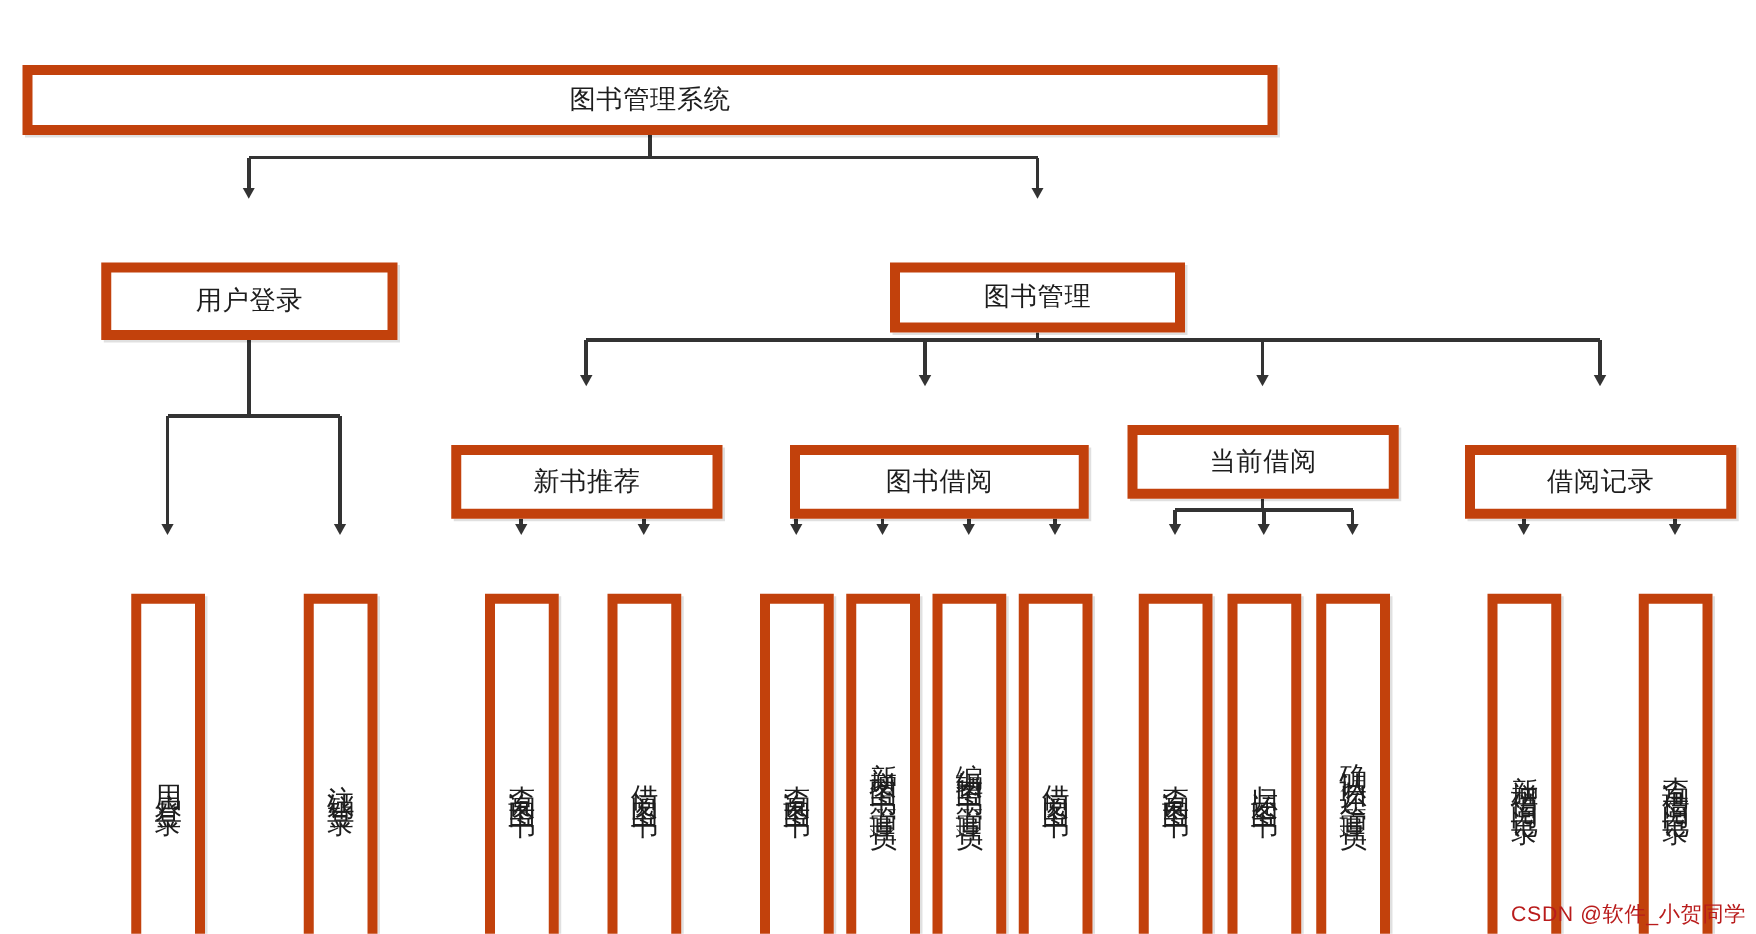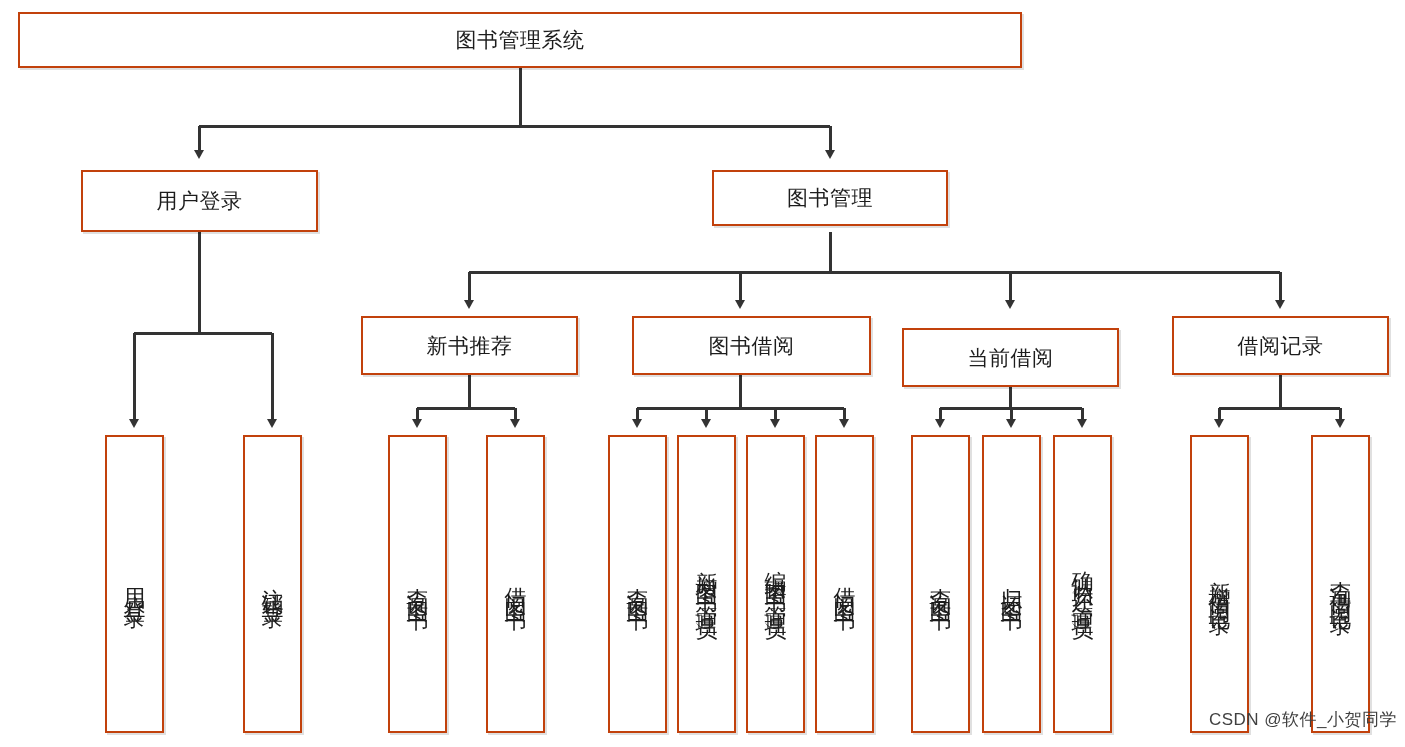--- a/index.html
+++ b/index.html
@@ -23,26 +23,27 @@
     position: absolute;
     left: 0;
     top: 0;
     width: 1405px;
     height: 747px;
     display: block;
   }
   .node-box {
     position: absolute;
     box-sizing: border-box;
-    border: 2px solid #c2410c;
+    border: 8px solid #c2410c;
     background: #ffffff;
     display: flex;
     align-items: center;
     justify-content: center;
     box-shadow: 2px 2px 0 rgba(0,0,0,0.12);
+    margin-top: 40px;
   }
   .node-label-h {
     font-size: 21px;
     color: #1d1d1d;
     line-height: 1.1;
     white-space: nowrap;
     letter-spacing: 0.5px;
   }
   .node-box.leaf {
     align-items: center;
@@ -55,23 +56,23 @@
     font-size: 22px;
     color: #1d1d1d;
     letter-spacing: 7px;
     line-height: 1;
     white-space: nowrap;
     max-height: 100%;
   }
   #watermark {
     position: absolute;
     right: 8px;
-    bottom: 16px;
+    bottom: 4px;
     font-size: 17px;
-    color: #404040;
+    color: #b91c1c;
     white-space: nowrap;
     letter-spacing: 0.5px;
   }
 </style>
 </head>
 <body>
 
 <div id="diagram-root">
 
   <svg id="diagram-svg" viewBox="0 0 1405 747">
@@ -134,21 +135,21 @@
   <div class="node-box" style="left: 712px; top: 170px; width: 236px; height: 56px;">
     <span class="node-label-h">图书管理</span>
   </div>
 
   <div class="node-box" style="left: 361px; top: 316px; width: 217px; height: 59px;">
     <span class="node-label-h">新书推荐</span>
   </div>
   <div class="node-box" style="left: 632px; top: 316px; width: 239px; height: 59px;">
     <span class="node-label-h">图书借阅</span>
   </div>
-  <div class="node-box" style="left: 902px; top: 328px; width: 217px; height: 59px;">
+  <div class="node-box" style="left: 902px; top: 300px; width: 217px; height: 59px;">
     <span class="node-label-h">当前借阅</span>
   </div>
   <div class="node-box" style="left: 1172px; top: 316px; width: 217px; height: 59px;">
     <span class="node-label-h">借阅记录</span>
   </div>
 
   <div class="node-box leaf" style="left: 105px; top: 435px; width: 59px; height: 298px;">
     <span class="node-label-v">用户登录</span>
   </div>
   <div class="node-box leaf" style="left: 243px; top: 435px; width: 59px; height: 298px;">

